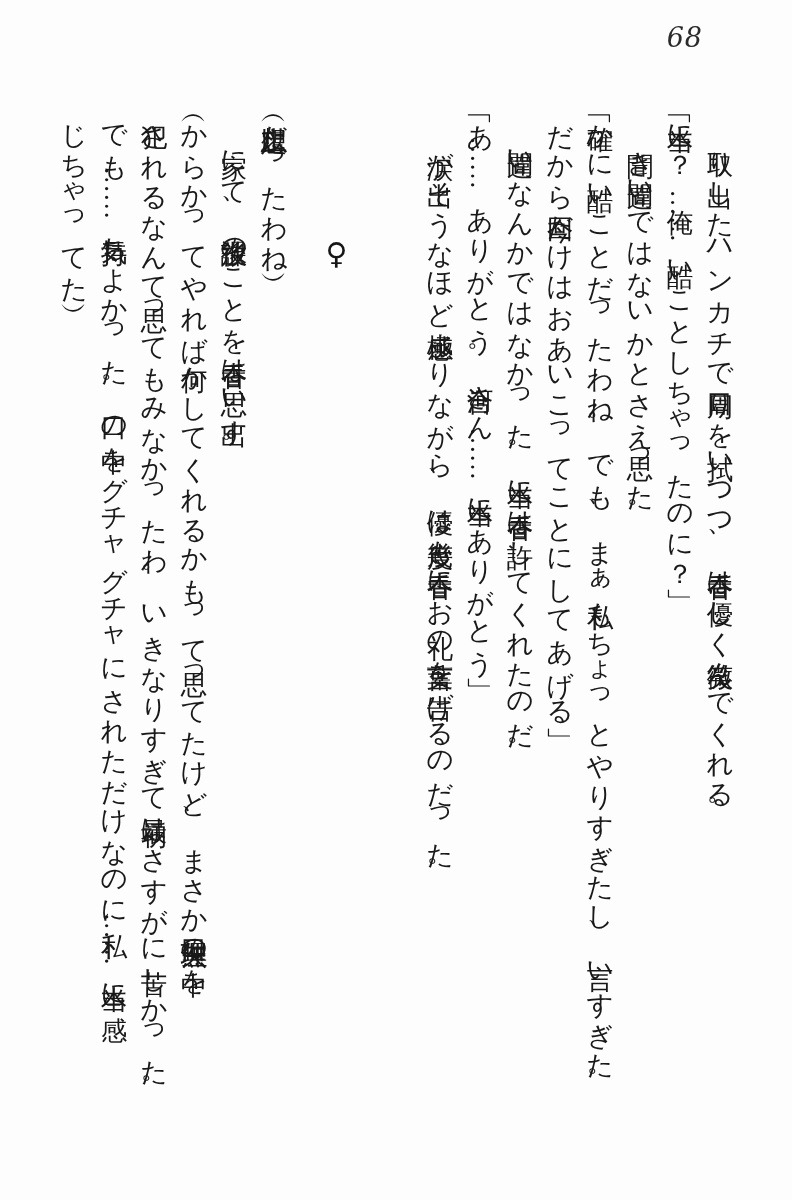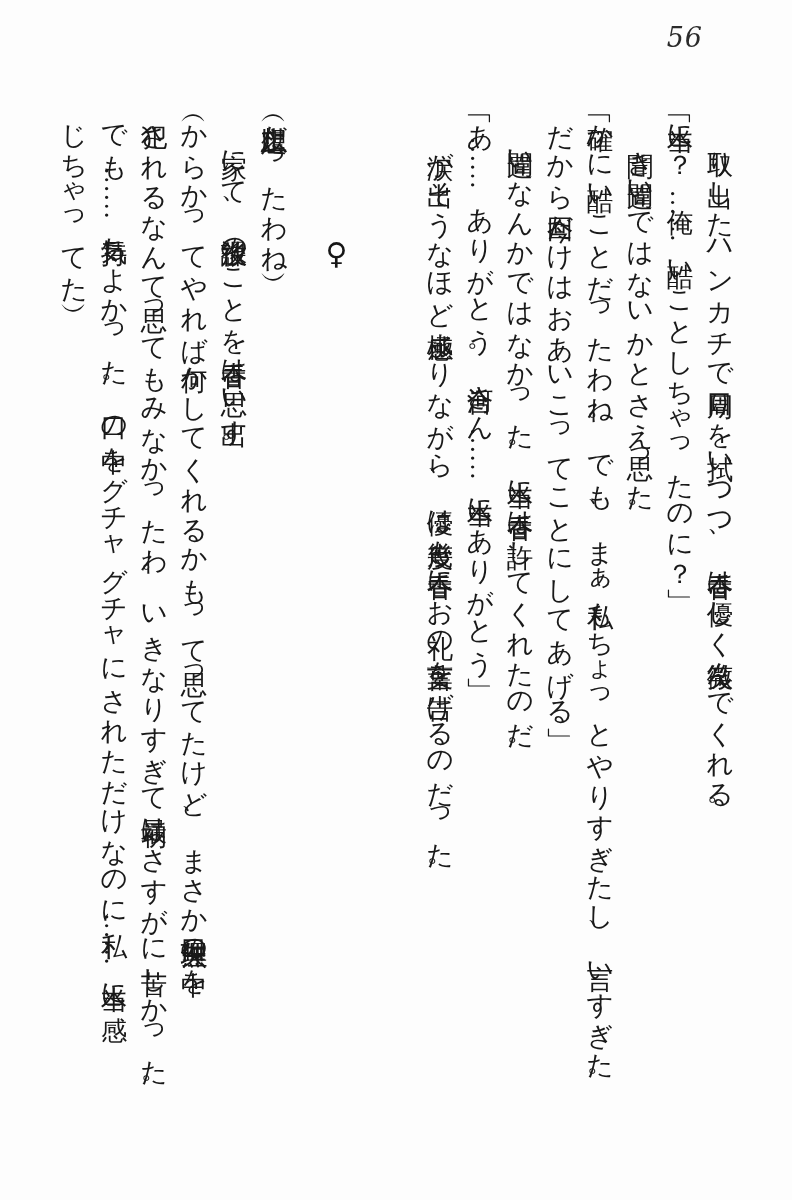--- a/index.html
+++ b/index.html
@@ -54,21 +54,21 @@
     font-family: "DejaVu Sans", "Liberation Sans", sans-serif;
     font-size: 30px;
     color: #161616;
   }
 </style>
 </head>
 <body>
 
 <div class="page">
 
-  <div class="page-number">56</div>
+  <div class="page-number">68</div>
 
   <div class="text-area">
 
     <div class="col">　取り出したハンカチで口周りを拭いつつ、春香は優しく微笑んでくれる。</div>
     <div class="col">「本当に？　俺……酷いことしちゃったのに？」</div>
     <div class="col">　聞き間違いではないかとさえ思った。</div>
     <div class="col">「確かに酷いことだったわね。でも、まぁ私もちょっとやりすぎたし、言いすぎた。</div>
     <div class="col">だから今回だけはおあいこってことにしてあげる」</div>
     <div class="col">　間違いなんかではなかった。本当に春香は許してくれたのだ。</div>
     <div class="col">「あ……ありがとう。河合さん……本当にありがとう」</div>

